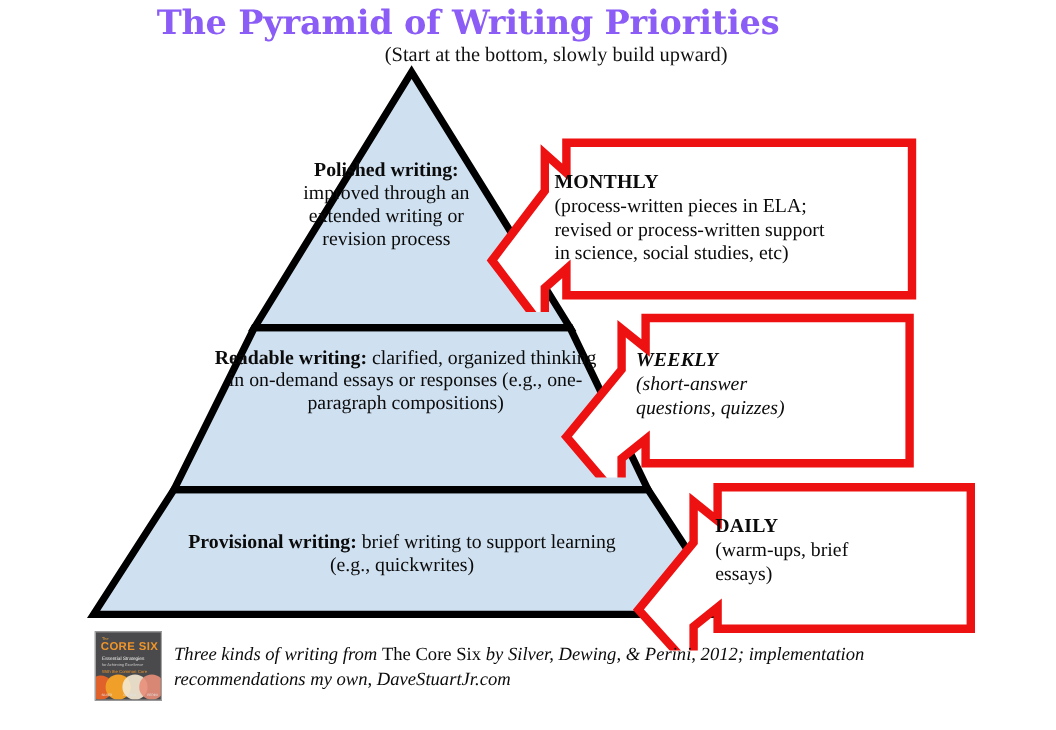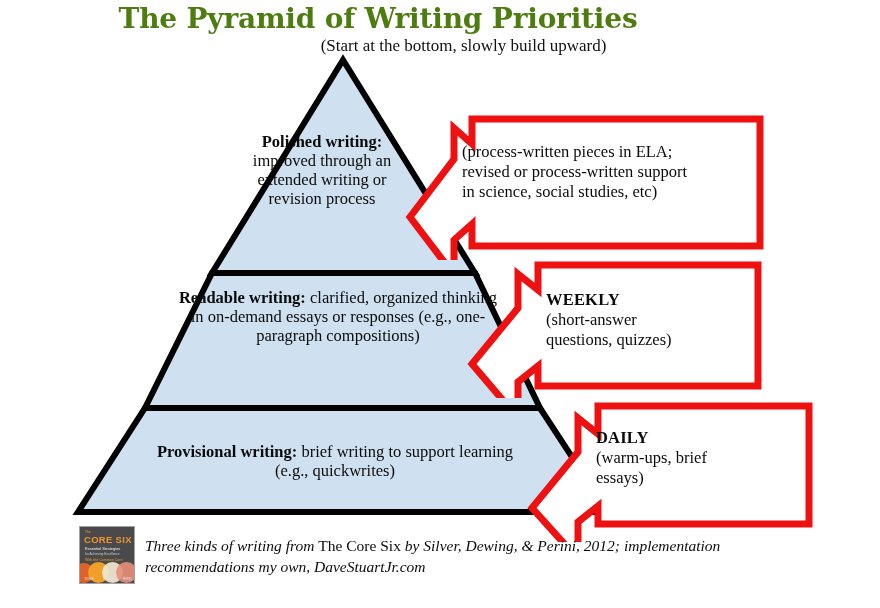--- a/index.html
+++ b/index.html
@@ -7,27 +7,27 @@
     width:880px;height:608px;
     background:#ffffff;
     font-family:"Liberation Serif", serif;
     position:relative;
     overflow:hidden;
   }
   #stage{position:absolute;left:0;top:0;width:880px;height:608px;}
 
   
   .title{
-    position:absolute;left:0;top:2px;width:756px;
+    position:absolute;left:12px;top:2px;width:756px;
     text-align:center;
     font-family:"DejaVu Serif", serif;
     font-weight:bold;
     font-size:28px;
     letter-spacing:-0.2px;
-    color:#4d7c0f;
+    color:#8b5cf6;
   }
   .subtitle{
     position:absolute;left:0;top:36px;width:880px;
     text-align:center;
     font-family:"Liberation Serif", serif;
     font-size:17px;
     color:#111111;
     padding-left:47px;
     box-sizing:border-box;
   }
@@ -151,31 +151,32 @@
   <div class="tier tier-bot">
     <b>Provisional writing:</b>
     <span>brief writing to support learning (e.g., quickwrites)</span>
   </div>
 
   <div class="callout" style="left:392px;top:112px;width:380px;height:148px;">
     <svg width="380" height="148">
       <path d="M 18 105 L 62 47 L 62 16 L 80 32 L 80 7 L 368 7 L 368 134 L 80 134 L 80 112 L 62 128 L 62 163 Z" fill="#ffffff" stroke="#ee1111" stroke-width="7" stroke-linejoin="miter"></path>
     </svg>
     <div class="callout-text" style="left:70px;top:30px;width:290px;">
+      <span class="hd">MONTHLY</span>
       <span>(process-written pieces in ELA;</span><br>
       <span>revised or process-written support</span><br>
       <span>in science, social studies, etc)</span>
     </div>
   </div>
 
   <div class="callout" style="left:462px;top:258px;width:330px;height:140px;">
     <svg width="330" height="140">
       <path d="M 10 106 L 56 50 L 56 16 L 76 32 L 76 7 L 296 7 L 296 128 L 76 128 L 76 108 L 56 124 L 56 160 Z" fill="#ffffff" stroke="#ee1111" stroke-width="7" stroke-linejoin="miter"></path>
     </svg>
-    <div class="callout-text" style="left:84px;top:32px;width:220px;">
+    <div class="callout-text" style="left:68px;top:32px;width:220px;font-style:italic;">
       <span class="hd">WEEKLY</span>
       <span>(short-answer</span><br>
       <span>questions, quizzes)</span>
     </div>
   </div>
 
   <div class="callout" style="left:522px;top:402px;width:320px;height:140px;">
     <svg width="320" height="140">
       <path d="M 10 106 L 56 50 L 56 16 L 76 32 L 76 4 L 287 4 L 287 122 L 76 122 L 76 104 L 56 120 L 56 157 Z" fill="#ffffff" stroke="#ee1111" stroke-width="7" stroke-linejoin="miter"></path>
     </svg>

